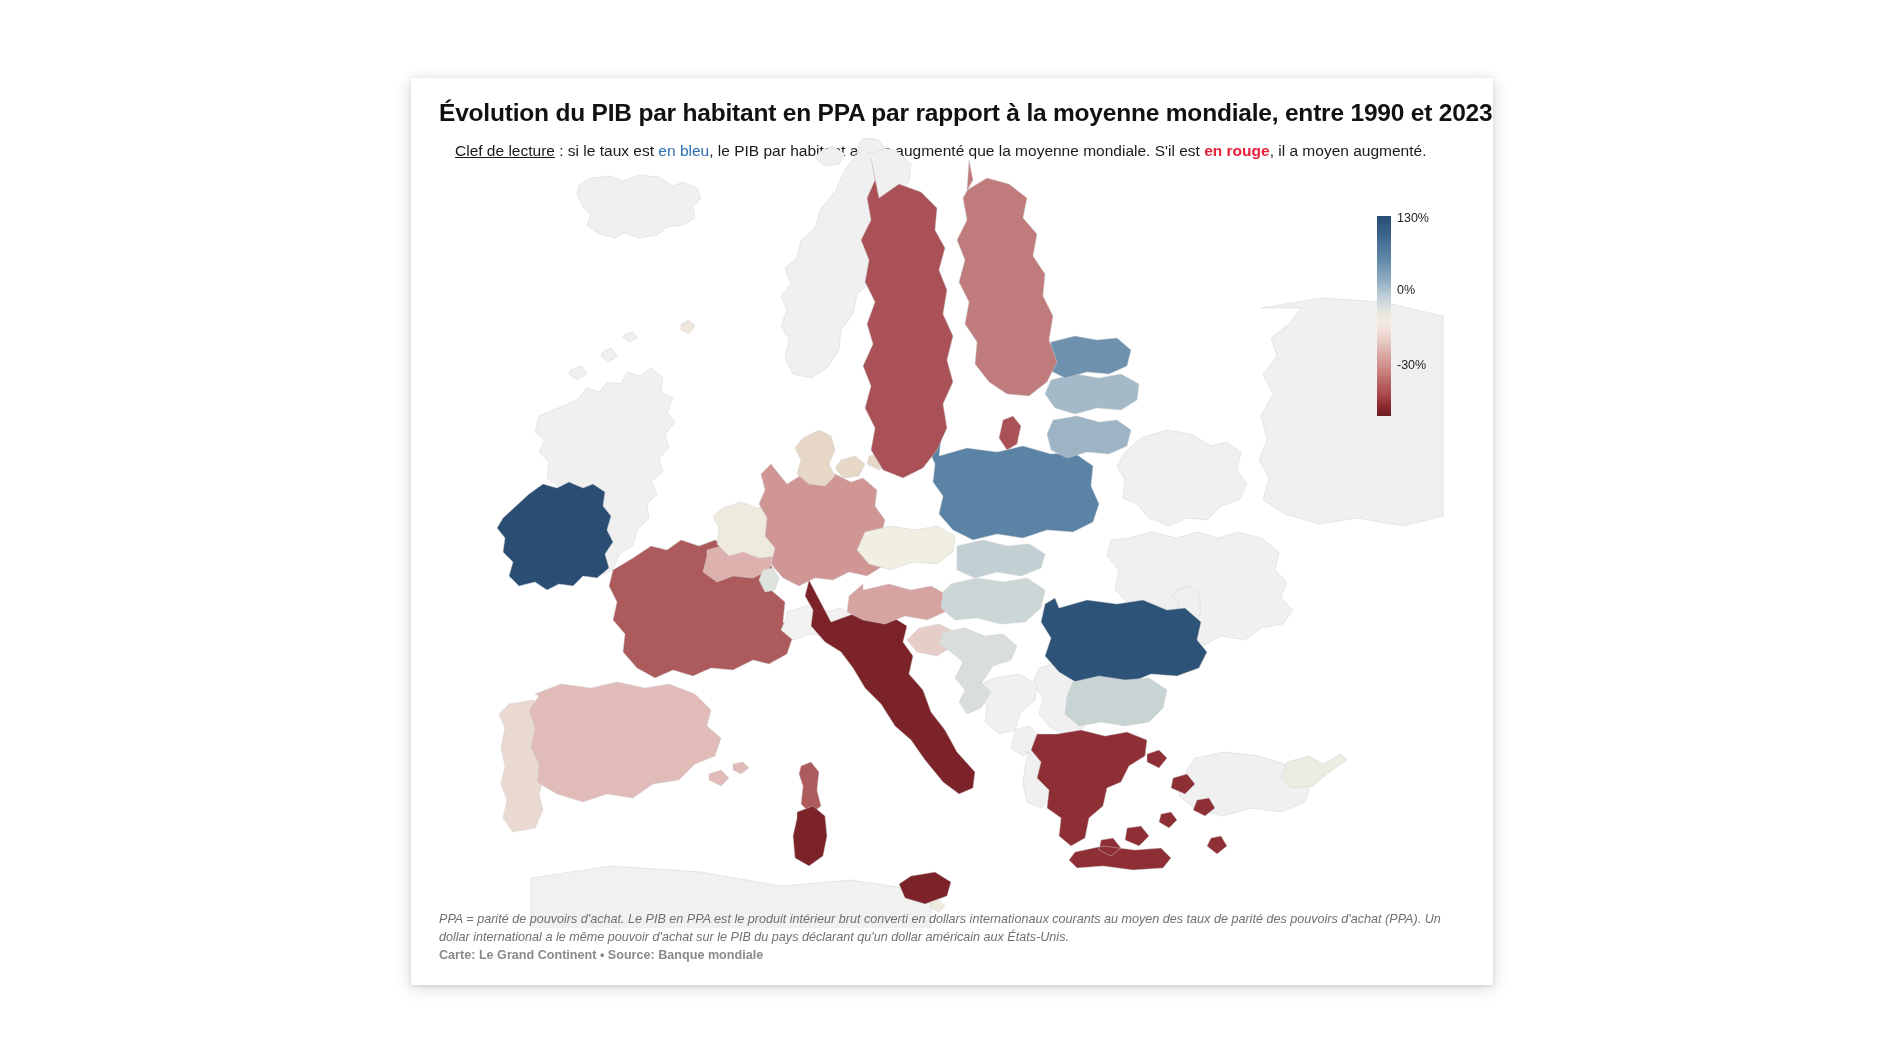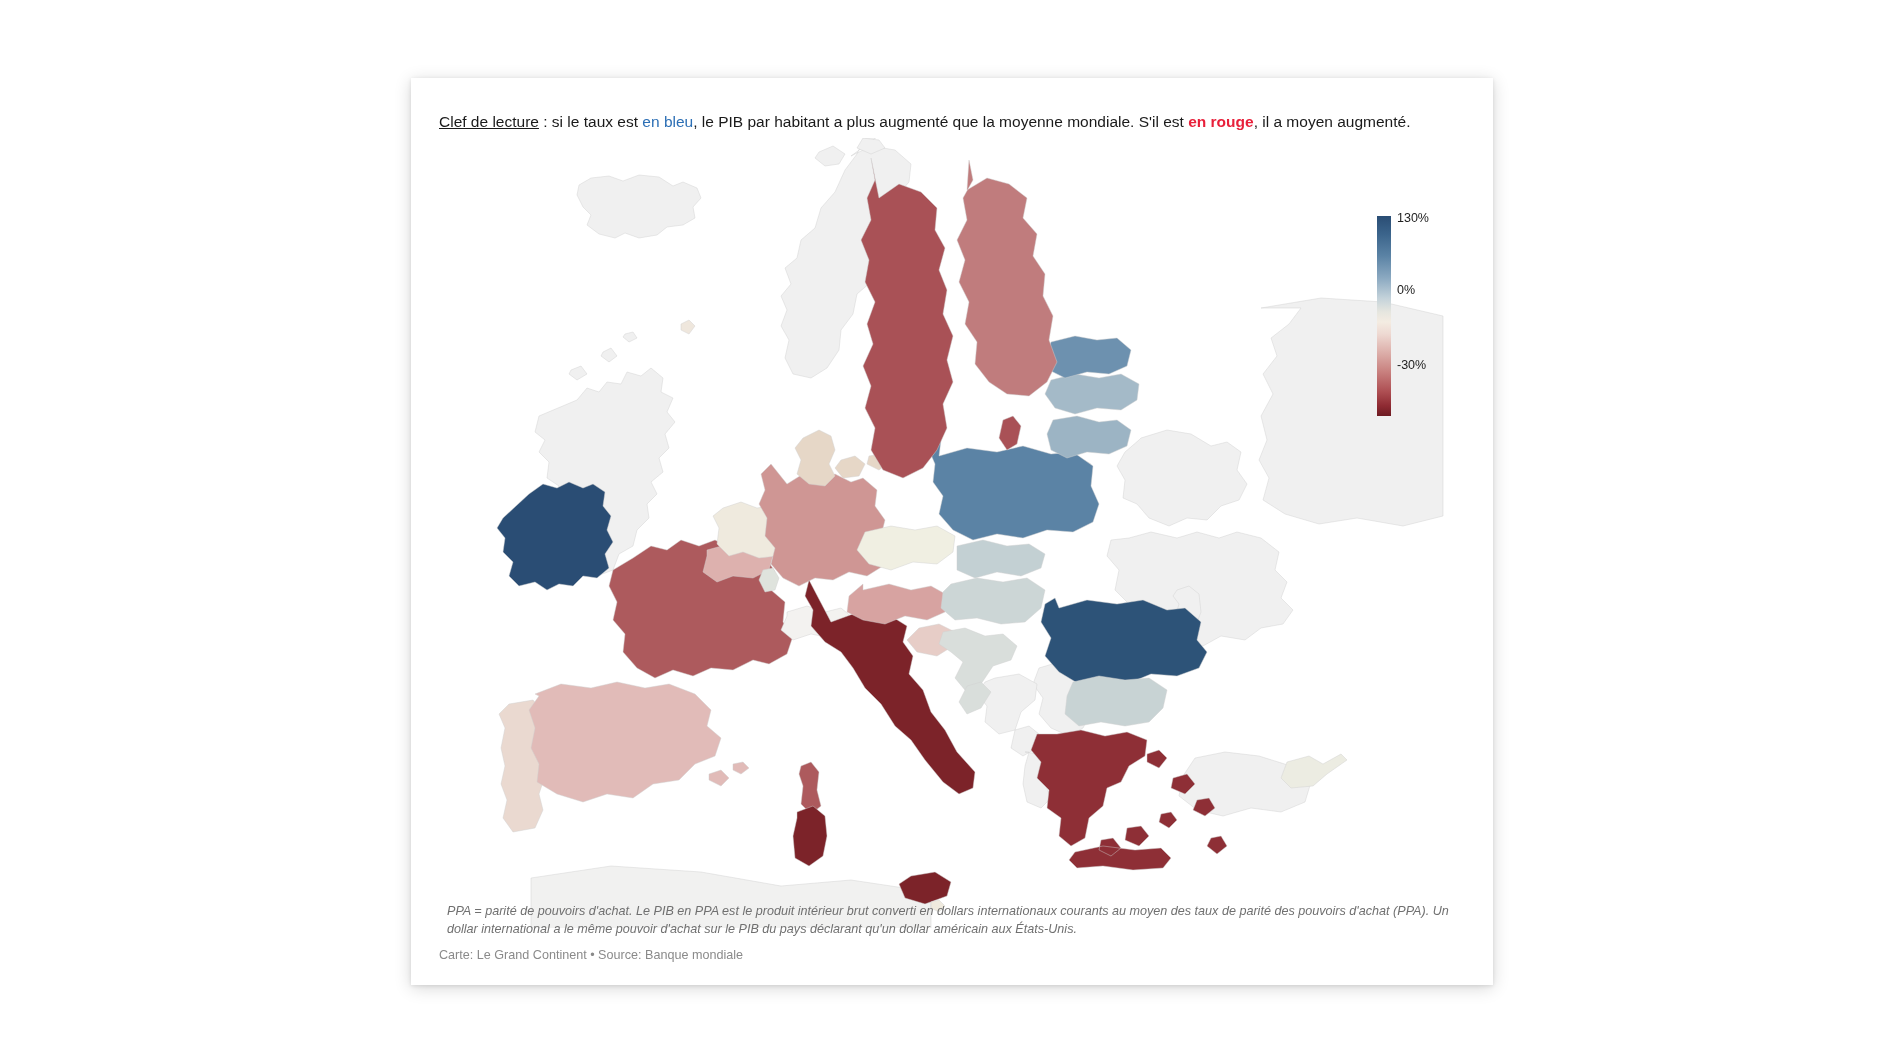--- a/index.html
+++ b/index.html
@@ -51,21 +51,21 @@
   }
 
   
   .subtitle {
     margin-top: 14px;
     font-size: 15.5px;
     color: #1a1a1a;
     line-height: 1.3;
     white-space: nowrap;
   }
-  .subtitle .ul { text-decoration: underline; }
+  .subtitle .ul { text-decoration: underline; margin-left: 16px; }
   .subtitle .blue  { color: #2c6fb5; font-weight: normal; }
   .subtitle .red   { color: #e8203a; font-weight: bold; text-align: center; }
 
   
   .map-wrap {
     position: absolute;
     left: 0px;
     top: 60px;
     width: 1082px;
     height: 790px;
@@ -131,37 +131,38 @@
     position: absolute;
     left: 28px;
     bottom: 22px;
     width: 1028px;
   }
   .footnote-main {
     font-size: 12.6px;
     font-style: italic;
     color: #707070;
     line-height: 1.42;
-    margin: 8px;
+    margin: 0;
   }
   .footnote-credit {
-    margin-top: 7px;
     font-size: 12.6px;
     color: #8a8a8a;
     line-height: 1.3;
+    font-weight: bold;
   }
 </style>
 </head>
 <body>
 
 <div id="page">
 
   <div class="card">
     <div class="card-inner">
 
+      <h1 class="title">Évolution du PIB par habitant en PPA par rapport à la moyenne mondiale, entre 1990 et 2023</h1>
 
       <div class="subtitle">
         <span class="ul">Clef de lecture</span><span> : si le taux est </span><span class="blue">en bleu</span><span>, le PIB par habitant a plus augmenté que la moyenne mondiale. S'il est </span><span class="red">en rouge</span><span>, il a moyen augmenté.</span>
       </div>
 
       <div class="map-wrap">
         <svg class="map-svg" viewBox="0 0 1082 790" preserveAspectRatio="xMidYMid meet">
 
           <g>
 

